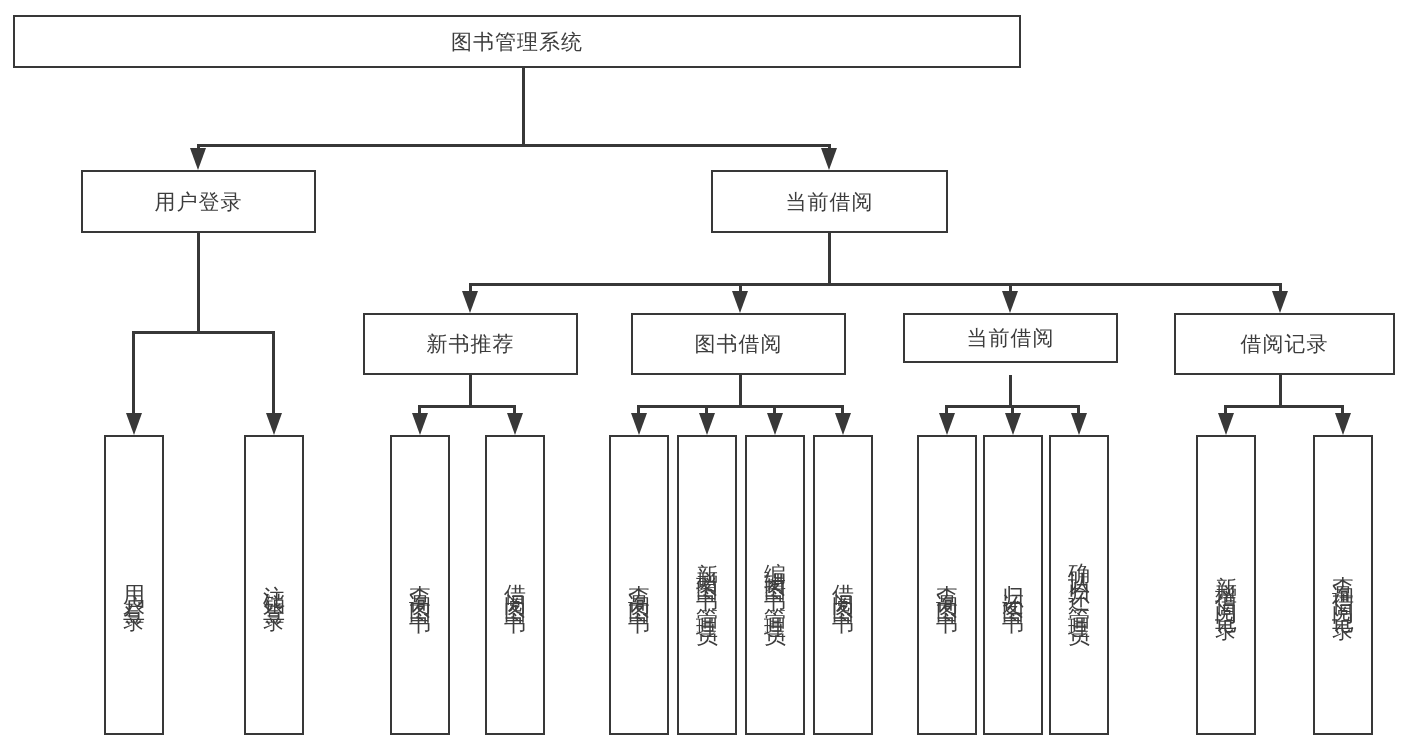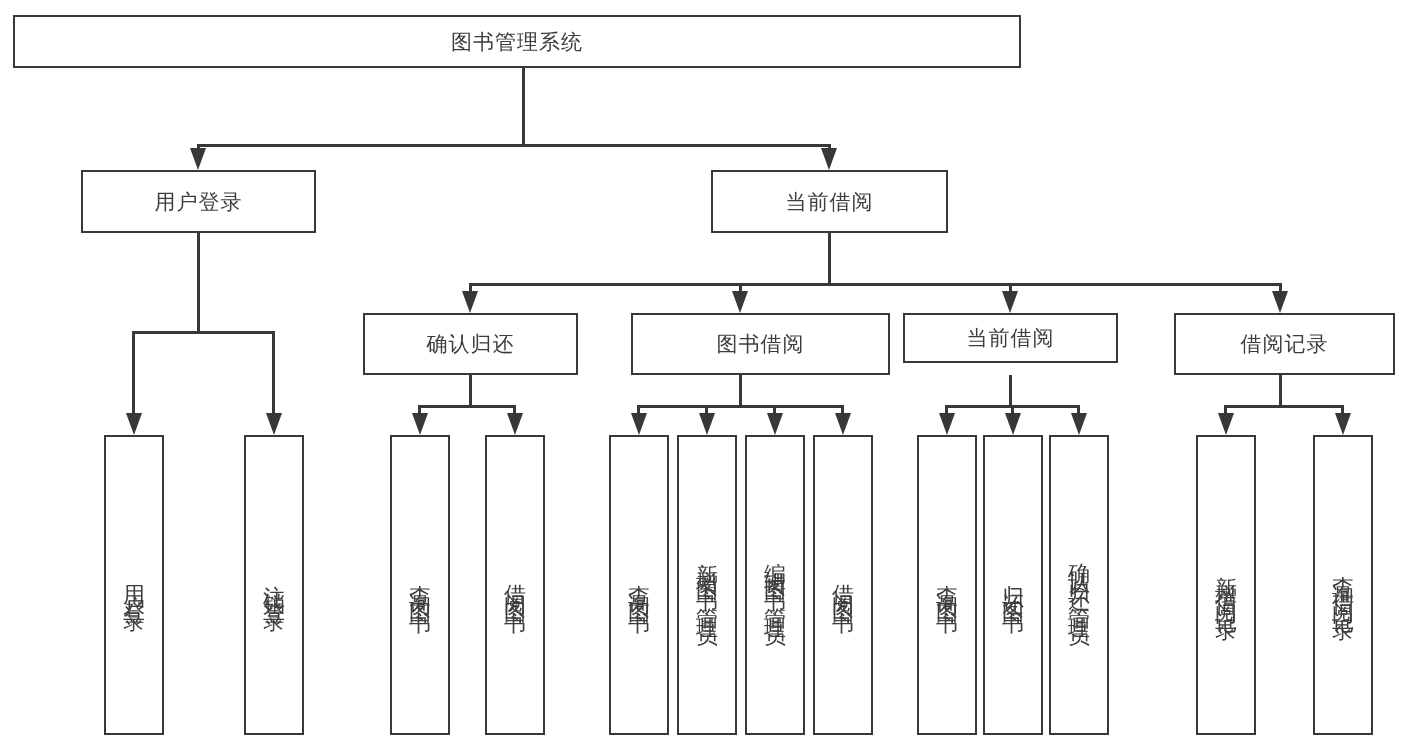--- a/index.html
+++ b/index.html
@@ -66,23 +66,23 @@
   <div class="vl" style="left:469px;top:283px;height:9px"></div>
   <div class="ar" style="left:462px;top:291px"></div>
   <div class="vl" style="left:739px;top:283px;height:9px"></div>
   <div class="ar" style="left:732px;top:291px"></div>
   <div class="vl" style="left:1009px;top:283px;height:9px"></div>
   <div class="ar" style="left:1002px;top:291px"></div>
   <div class="vl" style="left:1279px;top:283px;height:9px"></div>
   <div class="ar" style="left:1272px;top:291px"></div>
 
   <div class="box" style="left:363px;top:313px;width:215px;height:62px">
-    <span class="hlabel">确认归还</span>
+    <span class="hlabel">新书推荐</span>
   </div>
-  <div class="box" style="left:631px;top:313px;width:259px;height:62px">
+  <div class="box" style="left:631px;top:313px;width:215px;height:62px">
     <span class="hlabel">图书借阅</span>
   </div>
   <div class="box" style="left:903px;top:313px;width:215px;height:50px">
     <span class="hlabel">当前借阅</span>
   </div>
   <div class="box" style="left:1174px;top:313px;width:221px;height:62px">
     <span class="hlabel">借阅记录</span>
   </div>
 
   <div class="vl" style="left:469px;top:375px;height:33px"></div>

